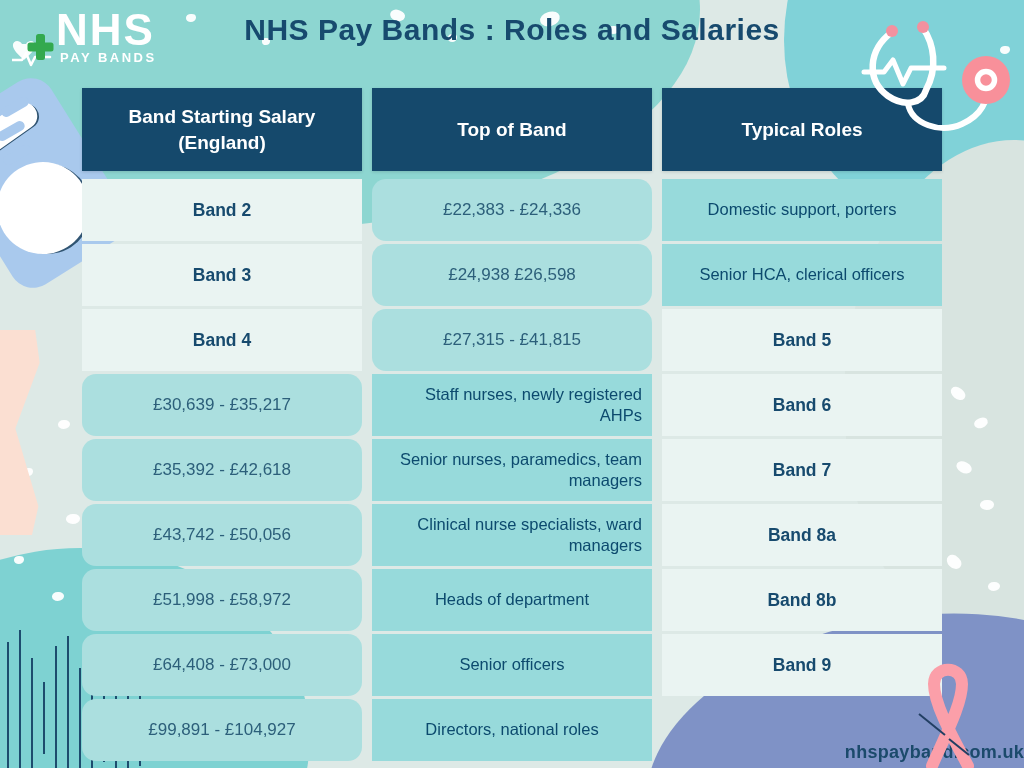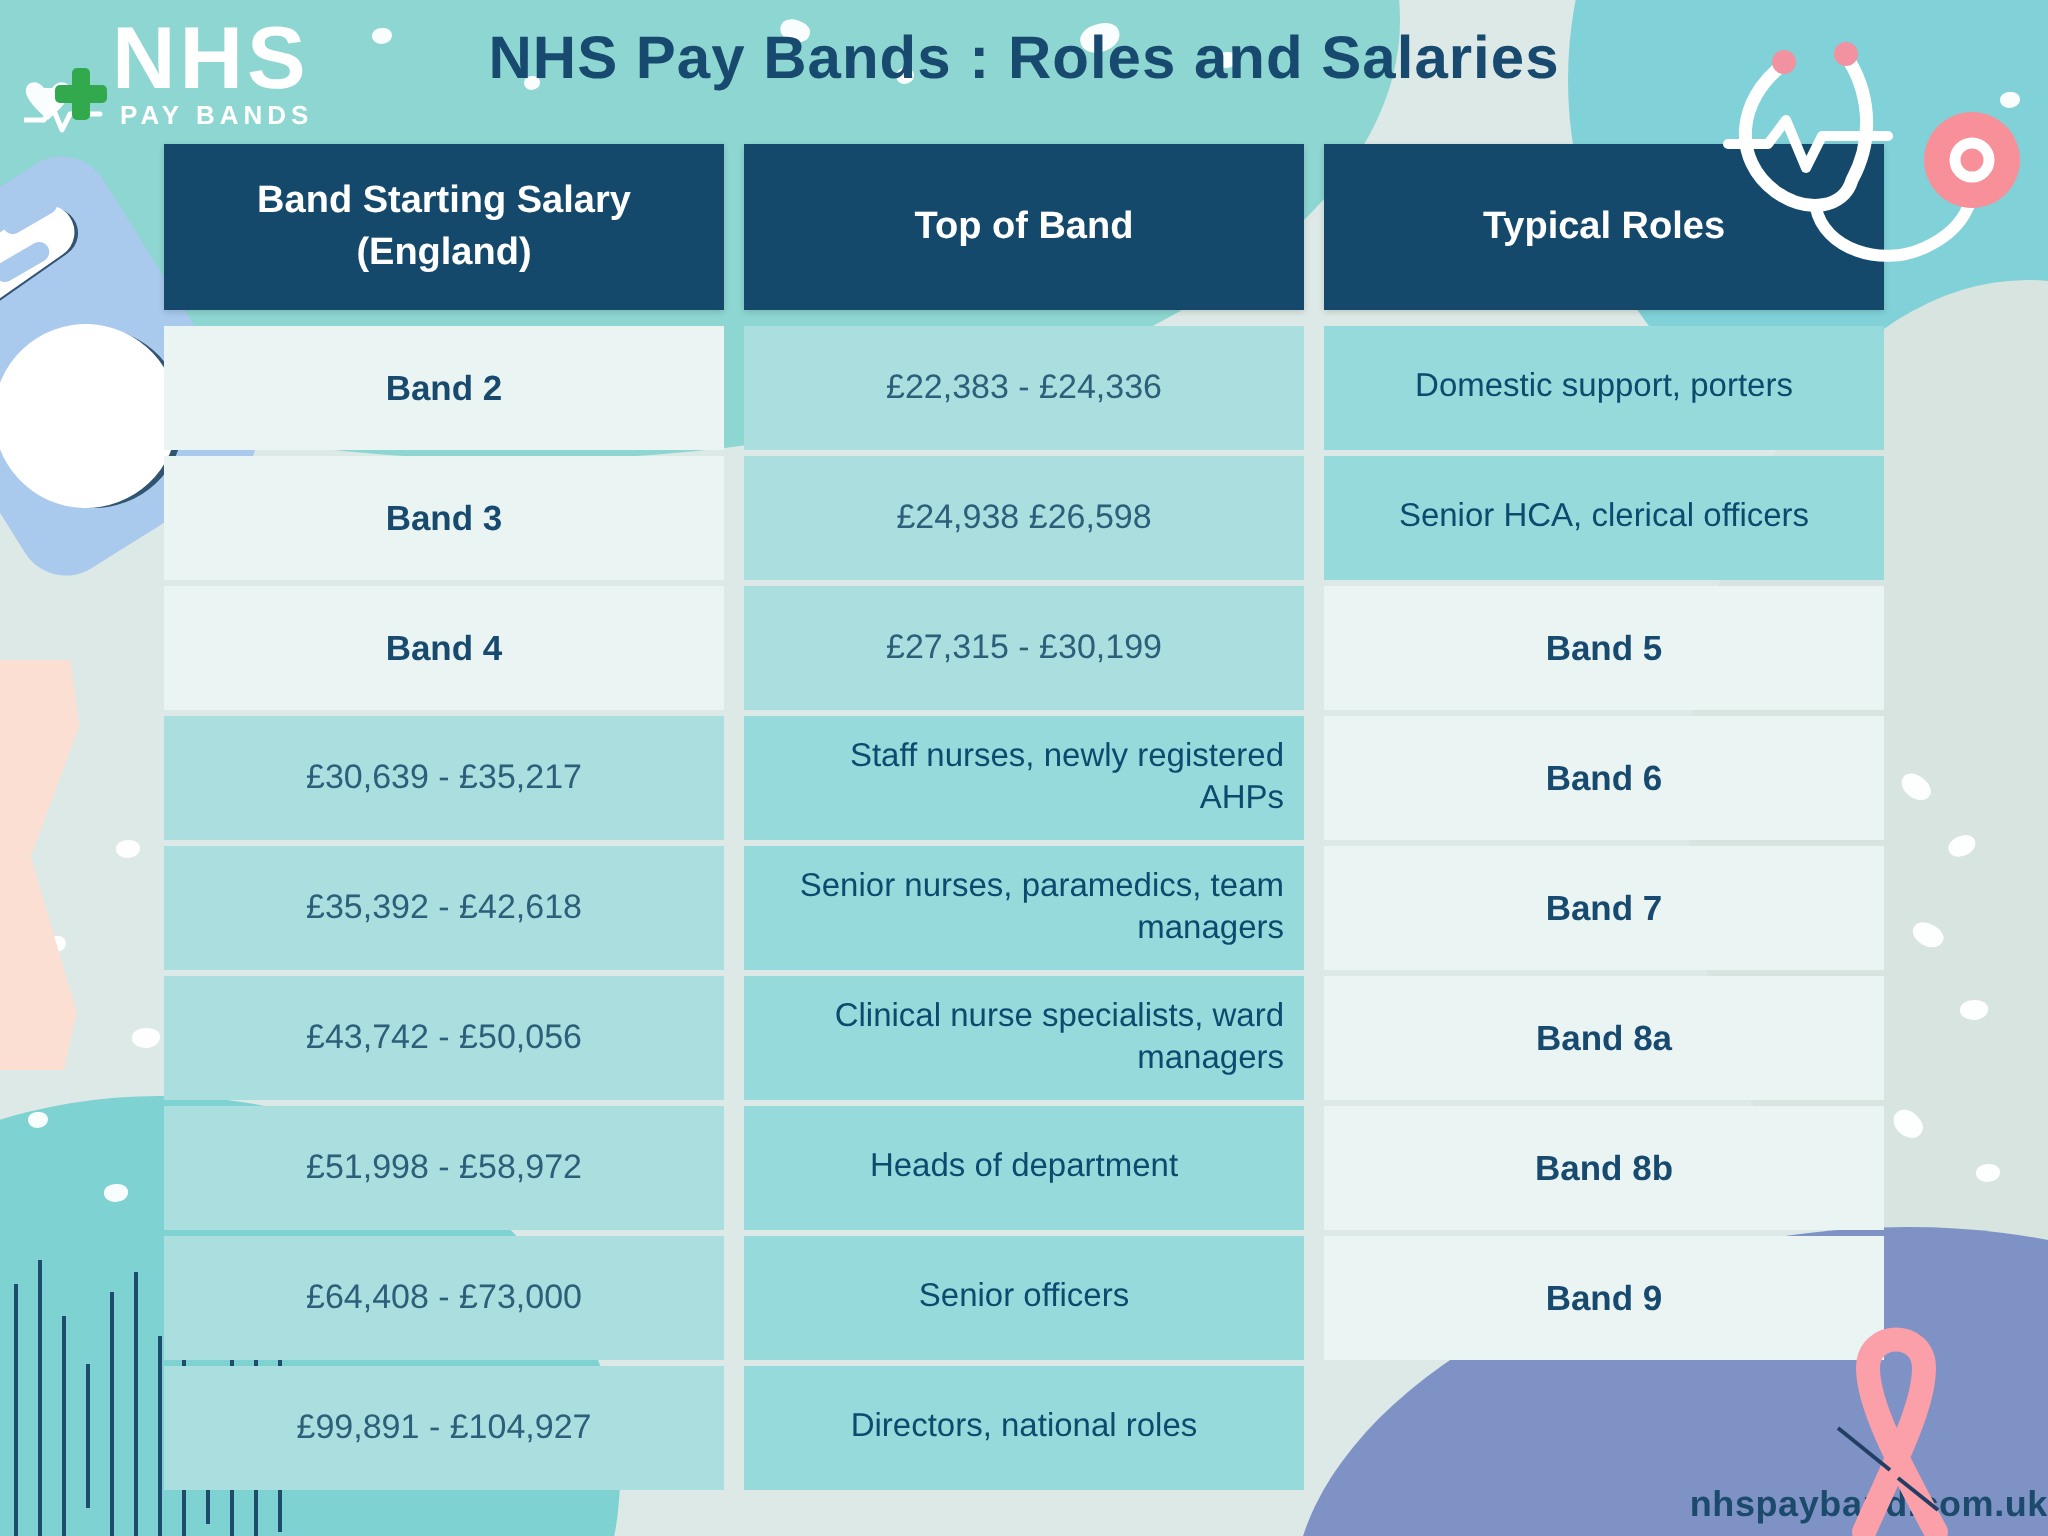--- a/index.html
+++ b/index.html
@@ -50,36 +50,36 @@
     position:absolute;left:48px;top:44px;color:#fff;font-size:13px;font-weight:bold;
     letter-spacing:2.5px;
   }
   
   .title{
     position:absolute;left:0;right:0;top:13px;text-align:center;z-index:2;
     color:#174a6e;font-size:30px;font-weight:bold;letter-spacing:.5px;
   }
   
   .table{position:absolute;left:82px;top:72px;width:840px;z-index:2;}
-  .thead{display:grid;grid-template-columns:280px 280px 280px;column-gap:10px;}
+  .thead{display:grid;grid-template-columns:280px 280px 280px;column-gap:10px;margin-top:16px;}
   .th{
     background:#15496c;color:#fff;height:83px;display:flex;align-items:center;
     justify-content:center;text-align:center;font-weight:bold;font-size:19px;
     line-height:1.35;padding:0 14px;box-shadow:0 1px 3px rgba(0,0,0,.15);
   }
   .tbody{
     margin-top:8px;display:grid;grid-template-columns:280px 280px 280px;
     column-gap:10px;row-gap:3px;grid-auto-rows:62px;
   }
   .cell{
     display:flex;align-items:center;justify-content:center;text-align:right;
     padding:2px 10px;line-height:1.3;
   }
   .cell.band{background:#eaf4f2;color:#174a6e;font-weight:bold;font-size:17.5px;}
-  .cell.salary{background:#abdfdf;color:#2c5f7a;font-size:17px;}
+  .cell.salary{background:#abdfdf;color:#2c5f7a;font-size:17px;border-radius:14px;}
   .cell.roles{background:#97dadb;color:#0c4a6e;font-size:16.5px;}
   
   .footer{
     position:absolute;left:0;right:0;top:742px;text-align:right;z-index:2;
     color:#1b4a6b;font-size:18px;font-weight:700;letter-spacing:.3px;
   }
 </style>
 </head>
 <body>
 
@@ -179,21 +179,21 @@
       <div class="th">Typical Roles</div>
     </div>
     <div class="tbody" id="table-body">
         <div class="cell band">Band 2</div>
         <div class="cell salary">£22,383 - £24,336</div>
         <div class="cell roles">Domestic support, porters</div>
         <div class="cell band">Band 3</div>
         <div class="cell salary">£24,938 £26,598</div>
         <div class="cell roles">Senior HCA, clerical officers</div>
         <div class="cell band">Band 4</div>
-        <div class="cell salary">£27,315 - £30,199</div>
+        <div class="cell salary">£27,315 - £41,815</div>
         <div class="cell band">Band 5</div>
         <div class="cell salary">£30,639 - £35,217</div>
         <div class="cell roles">Staff nurses, newly registered AHPs</div>
         <div class="cell band">Band 6</div>
         <div class="cell salary">£35,392 - £42,618</div>
         <div class="cell roles">Senior nurses, paramedics, team managers</div>
         <div class="cell band">Band 7</div>
         <div class="cell salary">£43,742 - £50,056</div>
         <div class="cell roles">Clinical nurse specialists, ward managers</div>
         <div class="cell band">Band 8a</div>

